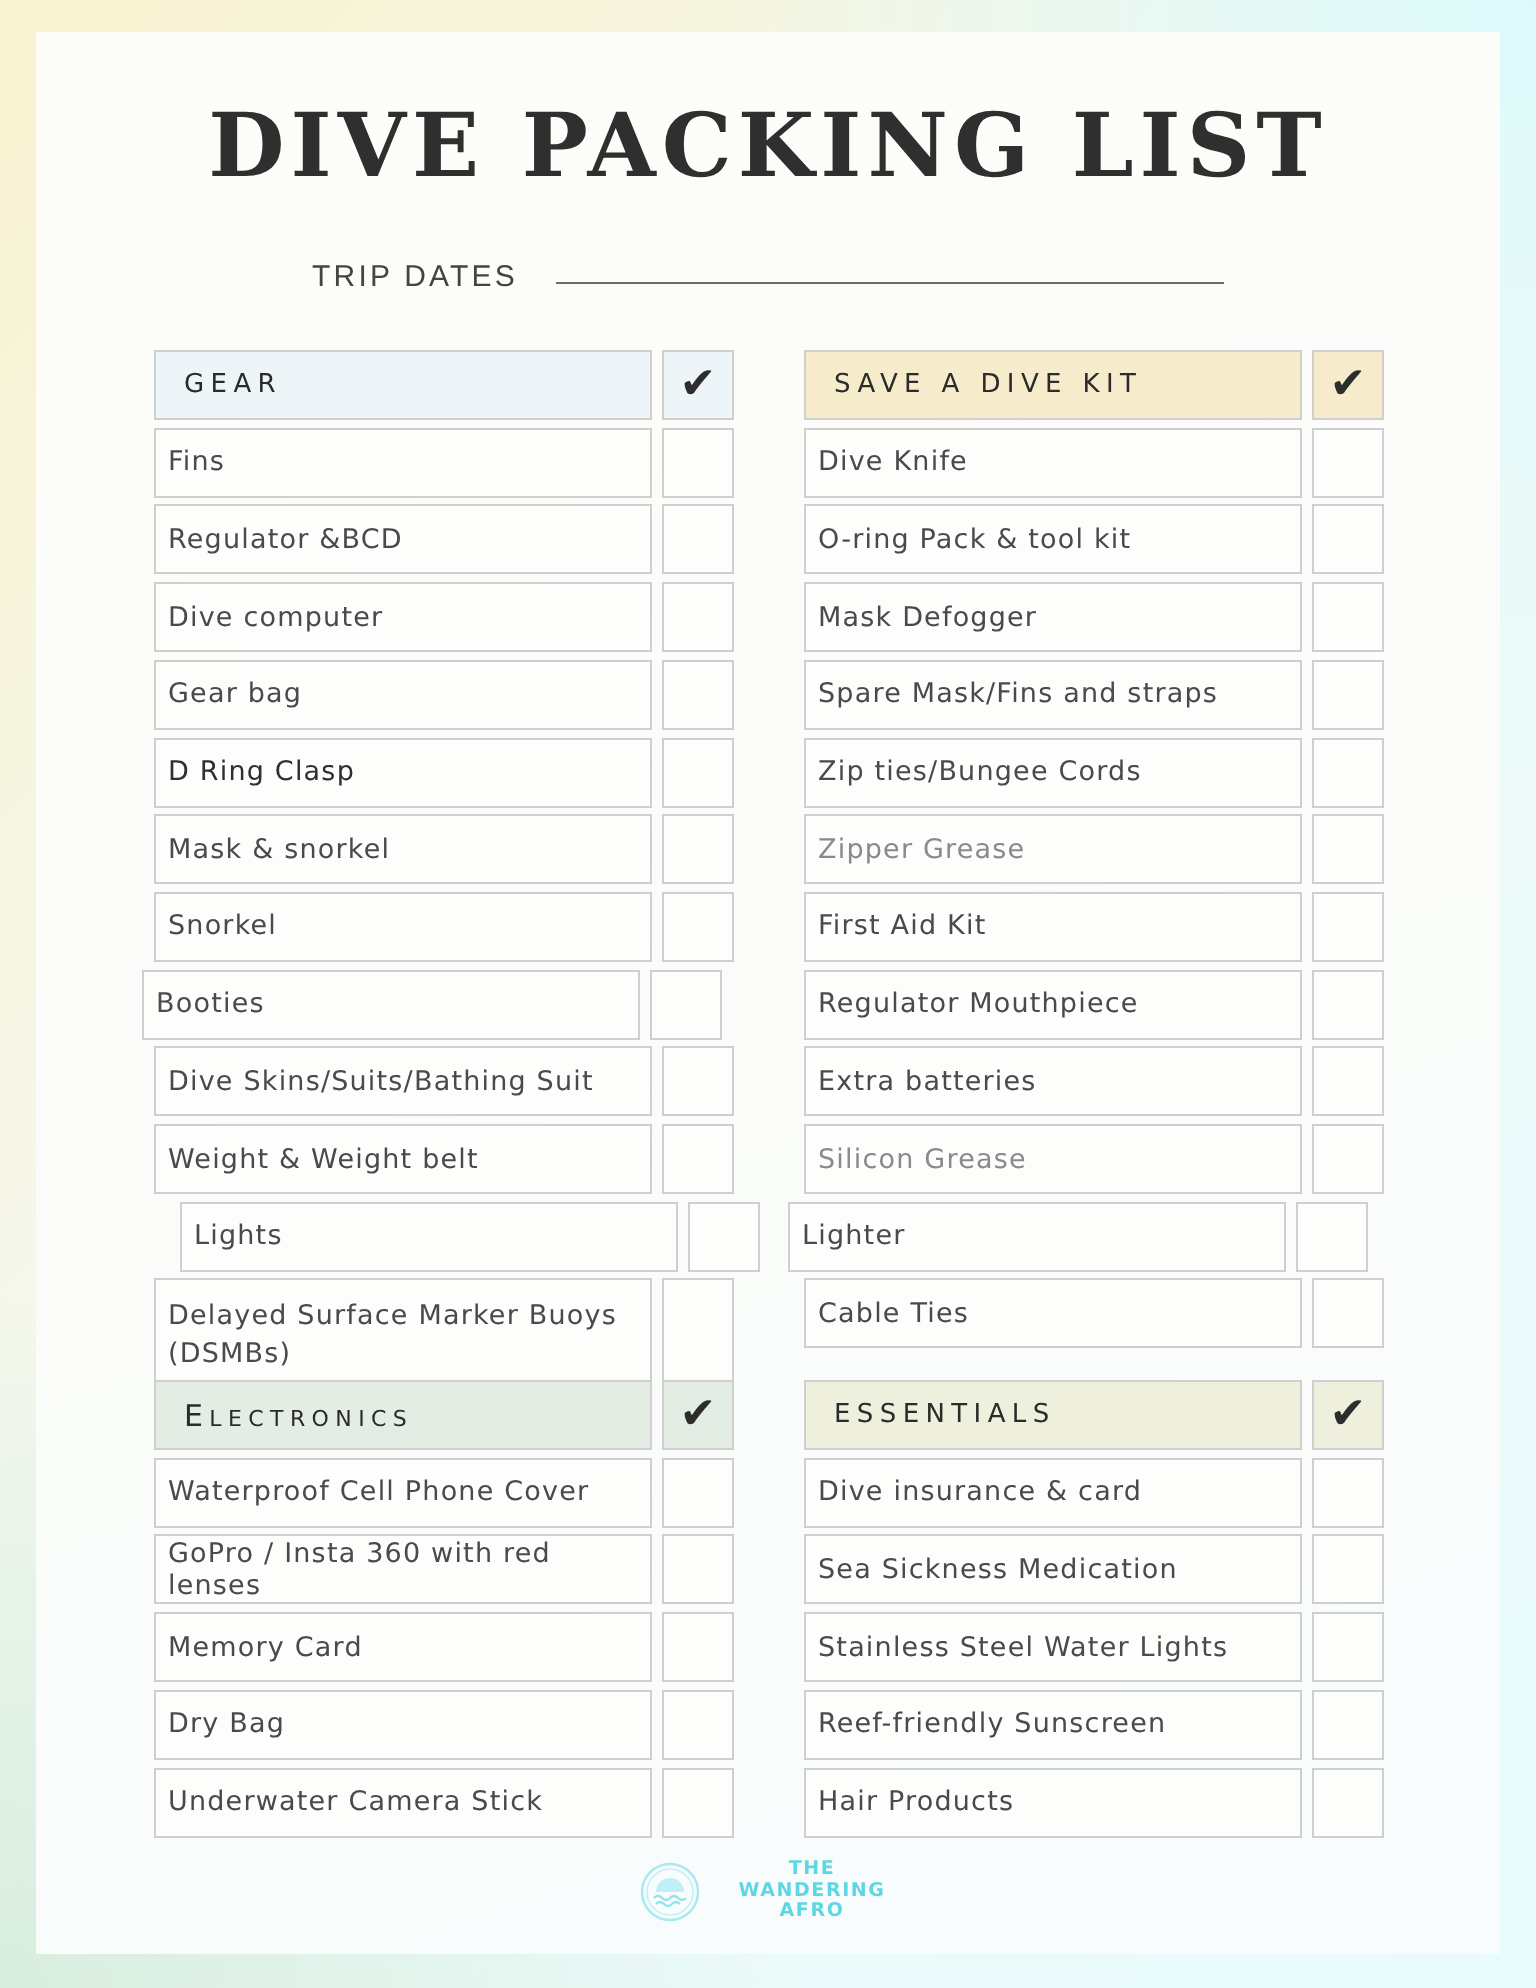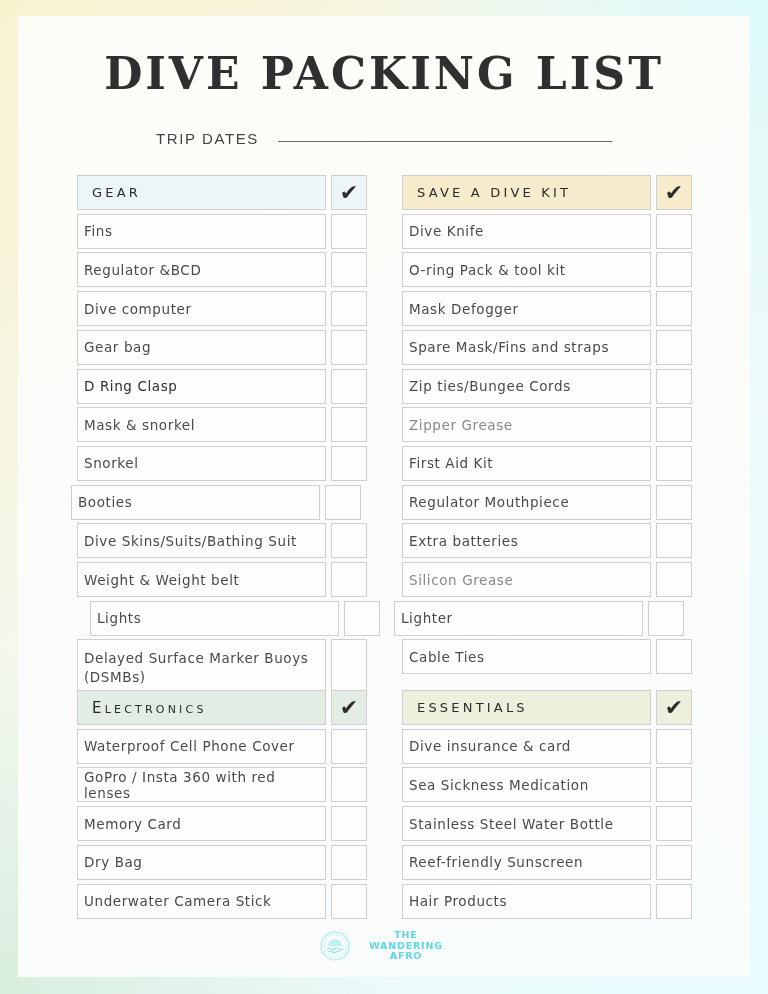--- a/index.html
+++ b/index.html
@@ -218,21 +218,21 @@
     </div>
     <div class="row" style="left: 402px; top: 728.7px; width: 290px; height: 35px;">
       <div class="cell-name">Dive insurance &amp; card</div>
       <div class="cell-check"></div>
     </div>
     <div class="row" style="left: 402px; top: 767.4px; width: 290px; height: 35px;">
       <div class="cell-name">Sea Sickness Medication</div>
       <div class="cell-check"></div>
     </div>
     <div class="row" style="left: 402px; top: 806.1px; width: 290px; height: 35px;">
-      <div class="cell-name">Stainless Steel Water Bottle</div>
+      <div class="cell-name">Stainless Steel Water Lights</div>
       <div class="cell-check"></div>
     </div>
     <div class="row" style="left: 402px; top: 844.8px; width: 290px; height: 35px;">
       <div class="cell-name">Reef-friendly Sunscreen</div>
       <div class="cell-check"></div>
     </div>
     <div class="row" style="left: 402px; top: 883.5px; width: 290px; height: 35px;">
       <div class="cell-name">Hair Products</div>
       <div class="cell-check"></div>
     </div>

